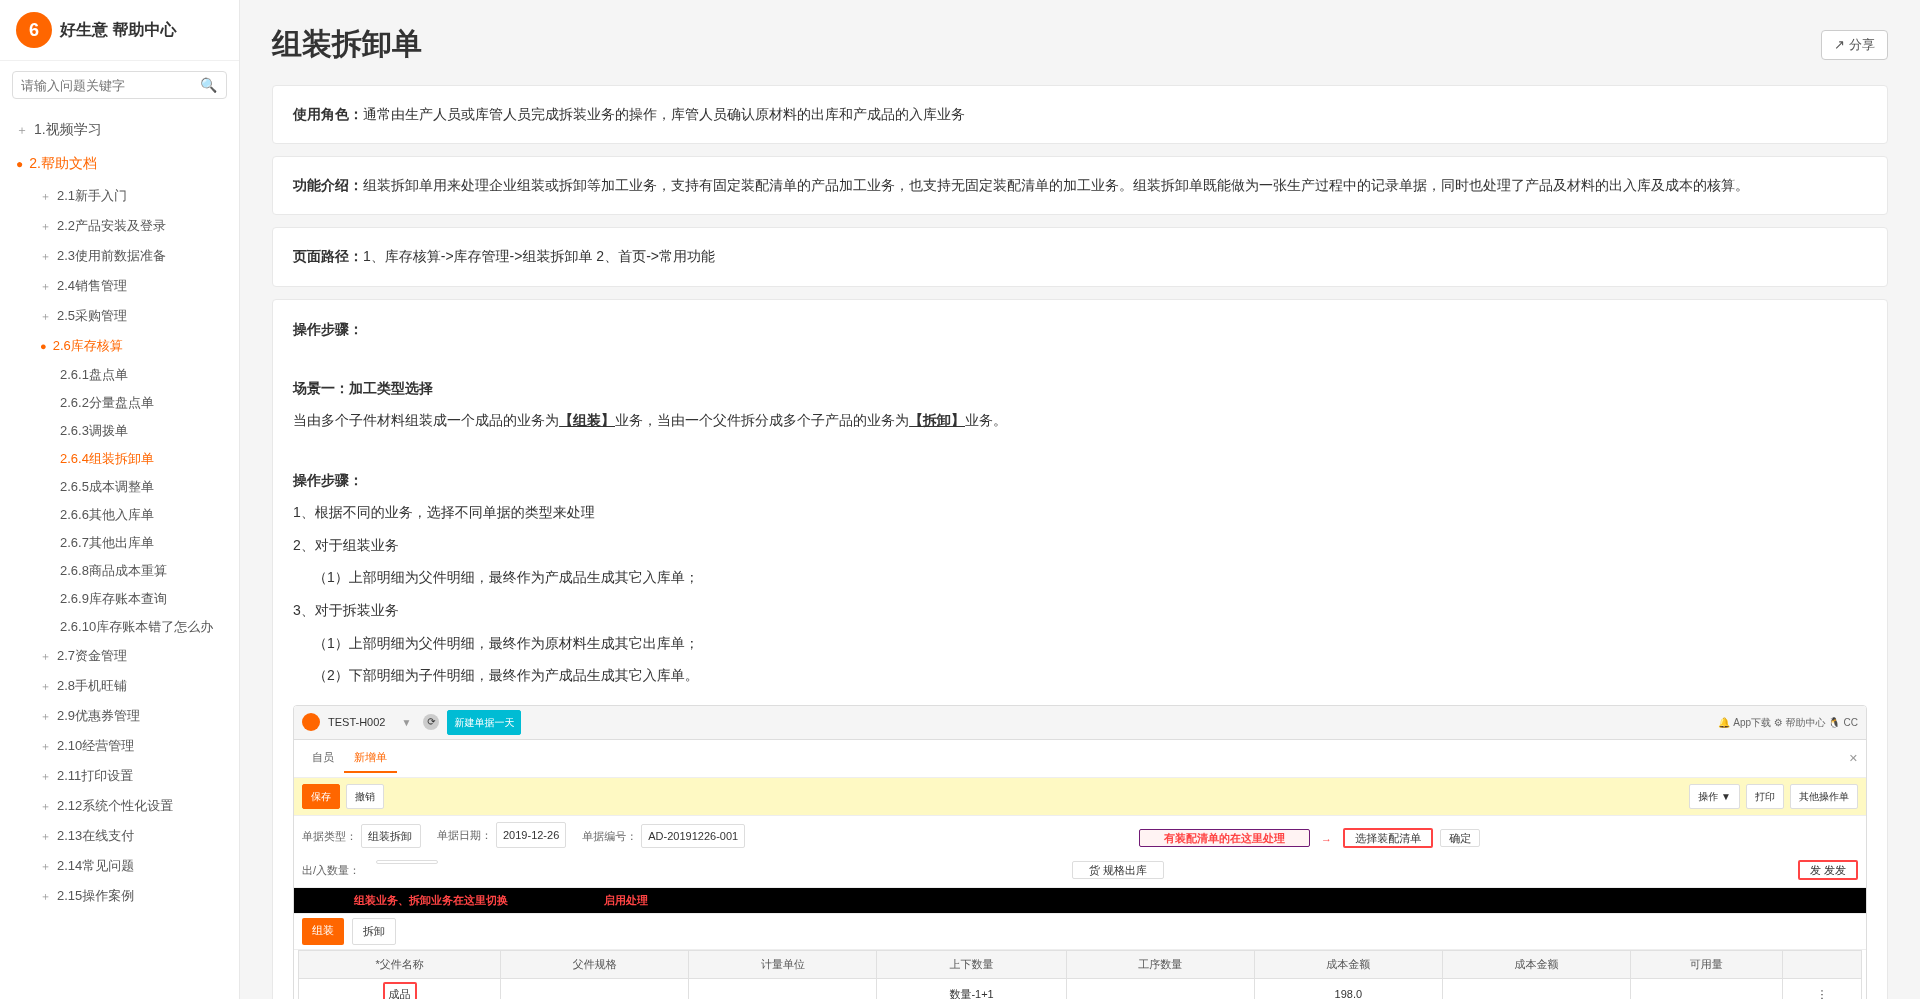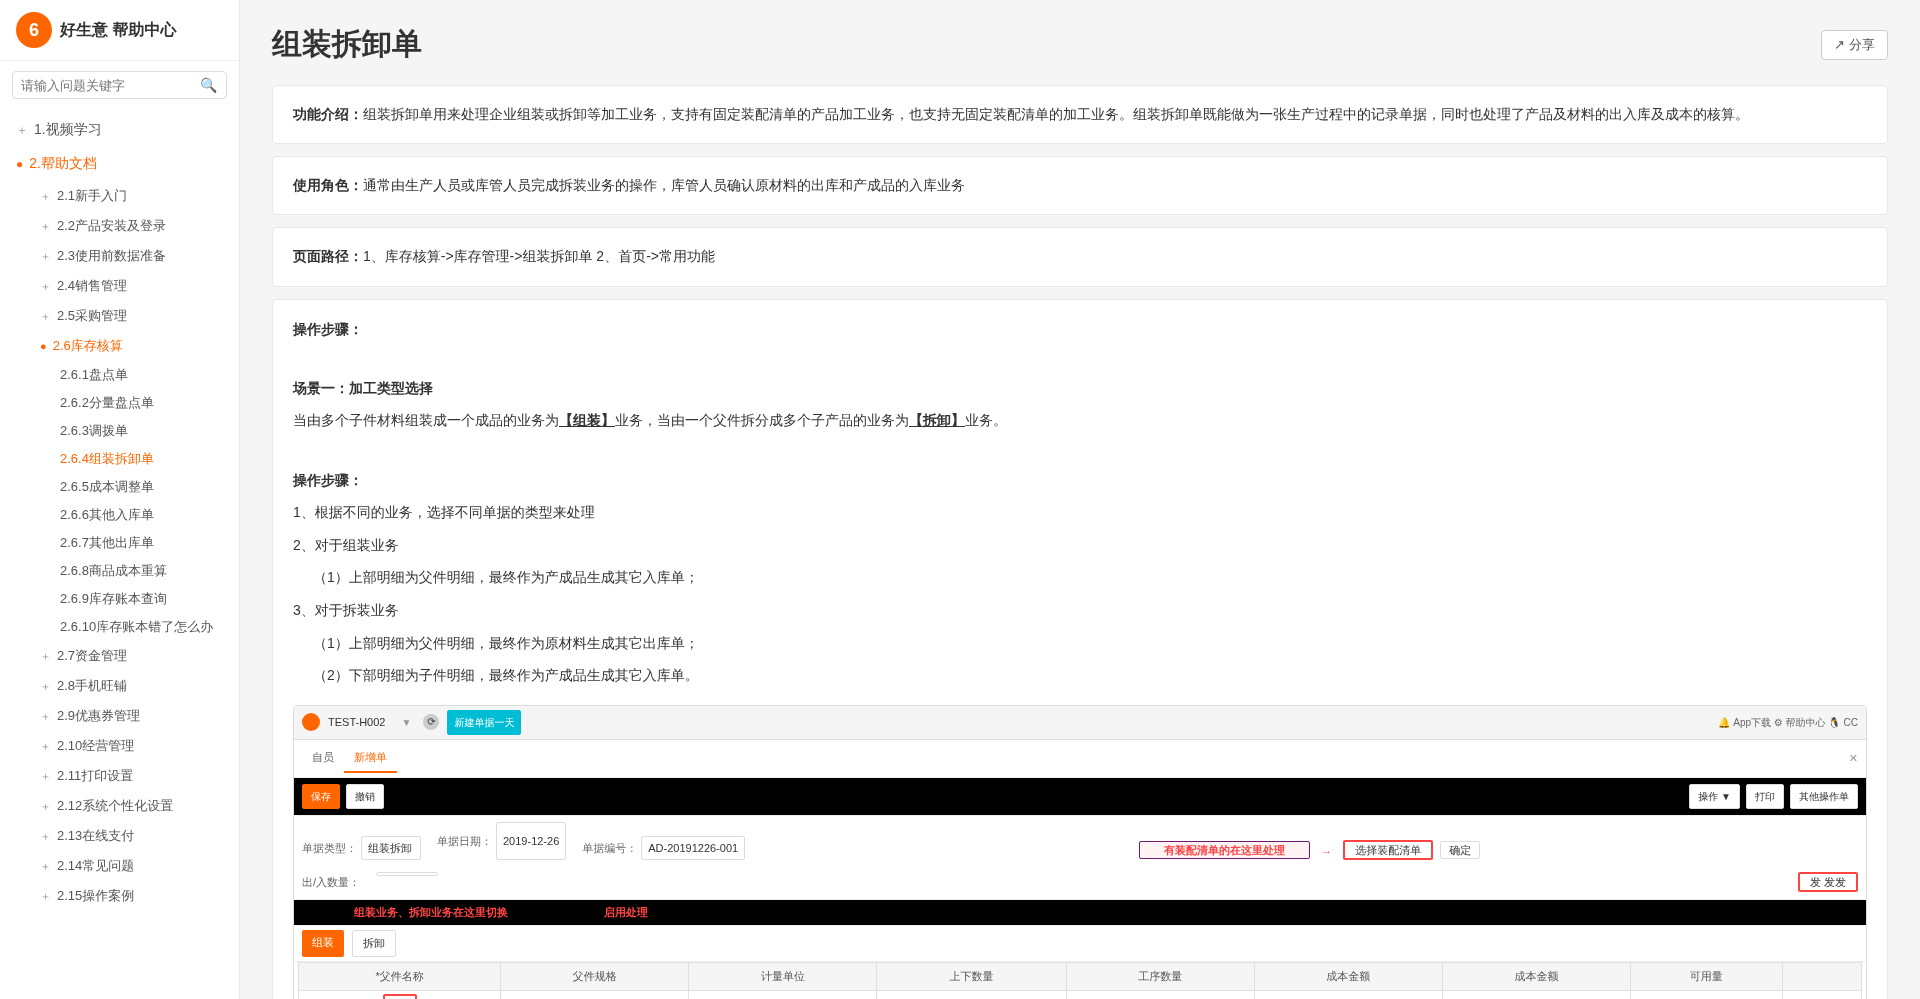--- a/index.html
+++ b/index.html
@@ -150,21 +150,21 @@
       border-bottom: 1px solid #ddd;
       padding: 4px 8px;
       display: flex;
       align-items: center;
       gap: 8px;
     }
     .mock-logo { width: 18px; height: 18px; background: #f60; border-radius: 50%; display: inline-block; }
     .mock-action-bar {
       display: flex; align-items: center; gap: 6px;
       padding: 6px 8px;
-      background: #000000;
+      background: #fef9c3;
       border-bottom: 1px solid #eee;
     }
     .mock-btn {
       padding: 2px 8px;
       border: 1px solid #ddd;
       border-radius: 2px;
       font-size: 11px;
       cursor: pointer;
       background: #fff;
     }
@@ -373,25 +373,25 @@
 <div id="main">
   <div class="page-header">
     <h1 class="page-title">组装拆卸单</h1>
     <button class="share-btn">
       <span>↗</span>
       <span>分享</span>
     </button>
   </div>
 
   <div class="content-card">
+    <span class="bold">使用角色：</span><span>通常由生产人员或库管人员完成拆装业务的操作，库管人员确认原材料的出库和产成品的入库业务</span>
+  </div>
+
+  <div class="content-card">
     <span class="bold">功能介绍：</span><span>组装拆卸单用来处理企业组装或拆卸等加工业务，支持有固定装配清单的产品加工业务，也支持无固定装配清单的加工业务。组装拆卸单既能做为一张生产过程中的记录单据，同时也处理了产品及材料的出入库及成本的核算。</span>
-  </div>
-
-  <div class="content-card">
-    <span class="bold">使用角色：</span><span>通常由生产人员或库管人员完成拆装业务的操作，库管人员确认原材料的出库和产成品的入库业务</span>
   </div>
 
   <div class="content-card">
     <span class="bold">页面路径：</span><span>1、库存核算-&gt;库存管理-&gt;组装拆卸单 2、首页-&gt;常用功能</span>
   </div>
 
   <div class="steps-content">
     <p class="bold">操作步骤：</p>
     <br>
     <p class="bold"><span>场景一：加工类型选择</span></p>
@@ -441,36 +441,39 @@
           </div>
 
           <div style="position:relative; padding: 6px 8px; background:#fff; border-bottom:1px solid #eee;">
             <div style="display:flex; gap:16px; font-size:11px; flex-wrap:wrap; align-items:flex-end;">
               <div class="mock-field-group">
                 <span style="color:#666;">单据类型：</span>
                 <span style="border:1px solid #ddd; border-radius:2px; padding:1px 6px; font-size:11px; min-width:60px; display:inline-block;">组装拆卸</span>
               </div>
               <div class="mock-field-group">
                 <span style="color:#666;">单据日期：</span>
-                <span style="border:1px solid #ddd; border-radius:2px; padding:8px 6px; font-size:11px;">2019-12-26</span>
+                <span style="border:1px solid #ddd; border-radius:2px; padding:2px 6px; font-size:11px;">2019-12-26</span>
               </div>
               <div class="mock-field-group">
                 <span style="color:#666;">单据编号：</span>
                 <span style="border:1px solid #ddd; border-radius:2px; padding:1px 6px; font-size:11px;">AD-20191226-001</span>
               </div>
               <div style="flex:1; text-align:center; position:relative;">
                 <span style="color:#f44; font-size:11px; font-weight:bold; background:#fff3f3; border:1px solid #701a75; border-radius:2px; padding:2px 24px;">有装配清单的在这里处理</span>
                 <span style="color:#f44; margin: 0 8px;">→</span>
                 <span style="border:2px solid #f44; border-radius:2px; padding:2px 10px; font-size:11px; background:#fff;">选择装配清单</span>
                 <span style="border:1px solid #ddd; border-radius:2px; padding:2px 8px; font-size:11px; margin-left:4px; background:#fff;">确定</span>
               </div>
             </div>
             <div style="display:flex; gap:16px; font-size:11px; margin-top:12px; align-items:flex-start;">
               <span style="color:#666;">出/入数量：</span>
               <span style="border:1px solid #ddd; border-radius:2px; padding:1px 30px; font-size:11px;"></span>
+              <div style="flex:1; text-align:center;">
+                <span style="border:1px solid #ddd; border-radius:2px; padding:2px 16px; font-size:11px; background:#fff;">货 规格出库</span>
+              </div>
               <div style="margin-left:auto;">
                 <span style="border:2px solid #f44; border-radius:2px; padding:2px 10px; font-size:11px; background:#fff;">发 发发</span>
               </div>
             </div>
           </div>
 
           <div style="position:relative; padding: 2px 8px 2px 60px; background:#000000; border-bottom:1px solid #eee; display:flex; gap:40px;">
             <span style="color:#f44; font-size:11px; font-weight:bold;">组装业务、拆卸业务在这里切换</span>
             <span style="color:#f44; font-size:11px; font-weight:bold; margin-left:56px;">启用处理</span>
           </div>

